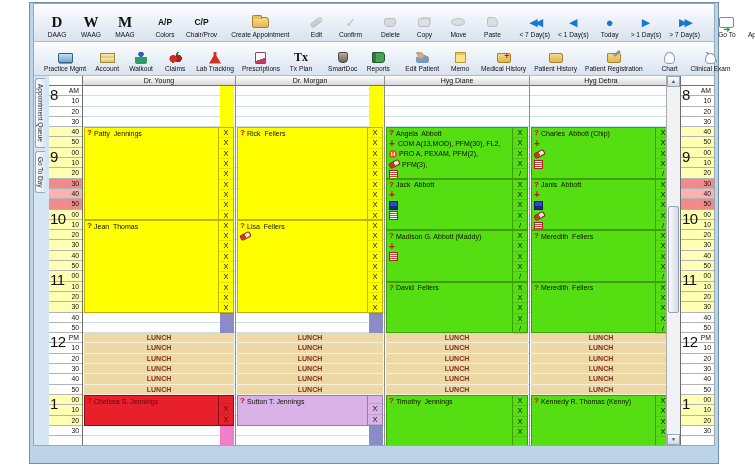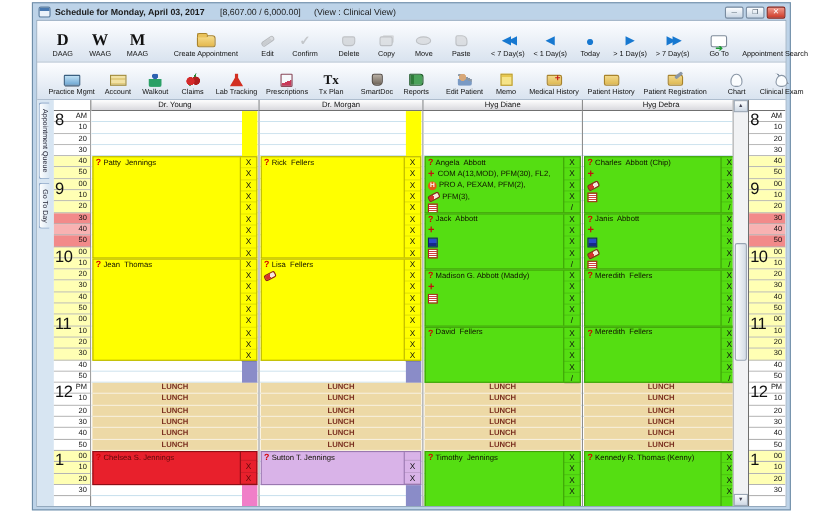--- a/index.html
+++ b/index.html
@@ -125,31 +125,20 @@
   .sbtn.up::before{content:"▲";}
   .sbtn.down{bottom:0;}
   .sbtn.down::before{content:"▼";}
   .sthumb{position:absolute;left:1px;right:1px;top:130px;height:105px;background:linear-gradient(90deg,#FAFBFC,#D4DCE6);border:1px solid #98A4B2;border-radius:2px;}
 </style>
 </head>
 <body>
 
 <div class="page">
   <div class="window">
-    <div class="titlebar">
-      <span class="win-icon"></span>
-      <span class="title-text">Schedule for Monday, April 03, 2017</span>
-      <span class="title-amounts">[8,607.00 / 6,000.00]</span>
-      <span class="title-view">(View : Clinical View)</span>
-      <span class="win-controls">
-        <span class="wbtn min"></span>
-        <span class="wbtn max"></span>
-        <span class="wbtn close"></span>
-      </span>
-    </div>
     <div class="app-body">
       <div class="toolbar tb1" id="toolbar-main">
           <span class="tb-group">
             <span class="tb-btn">
               <span class="ico">
                 <span class="glyph-big">D</span>
               </span>
               <span class="lbl">DAAG</span>
             </span>
             <span class="tb-btn">
@@ -159,20 +148,34 @@
               <span class="lbl">WAAG</span>
             </span>
             <span class="tb-btn">
               <span class="ico">
                 <span class="glyph-big">M</span>
               </span>
               <span class="lbl">MAAG</span>
             </span>
           </span>
           <span class="tb-sep"></span>
+          <span class="tb-group">
+            <span class="tb-btn">
+              <span class="ico">
+                <span class="glyph-frac">A/P</span>
+              </span>
+              <span class="lbl">Colors</span>
+            </span>
+            <span class="tb-btn">
+              <span class="ico">
+                <span class="glyph-frac">C/P</span>
+              </span>
+              <span class="lbl">Chair/Prov</span>
+            </span>
+          </span>
           <span class="tb-sep"></span>
           <span class="tb-group">
             <span class="tb-btn">
               <span class="ico">
                 <span class="tbi tbi-create-appointment"></span>
               </span>
               <span class="lbl">Create Appointment</span>
             </span>
           </span>
           <span class="tb-sep"></span>

